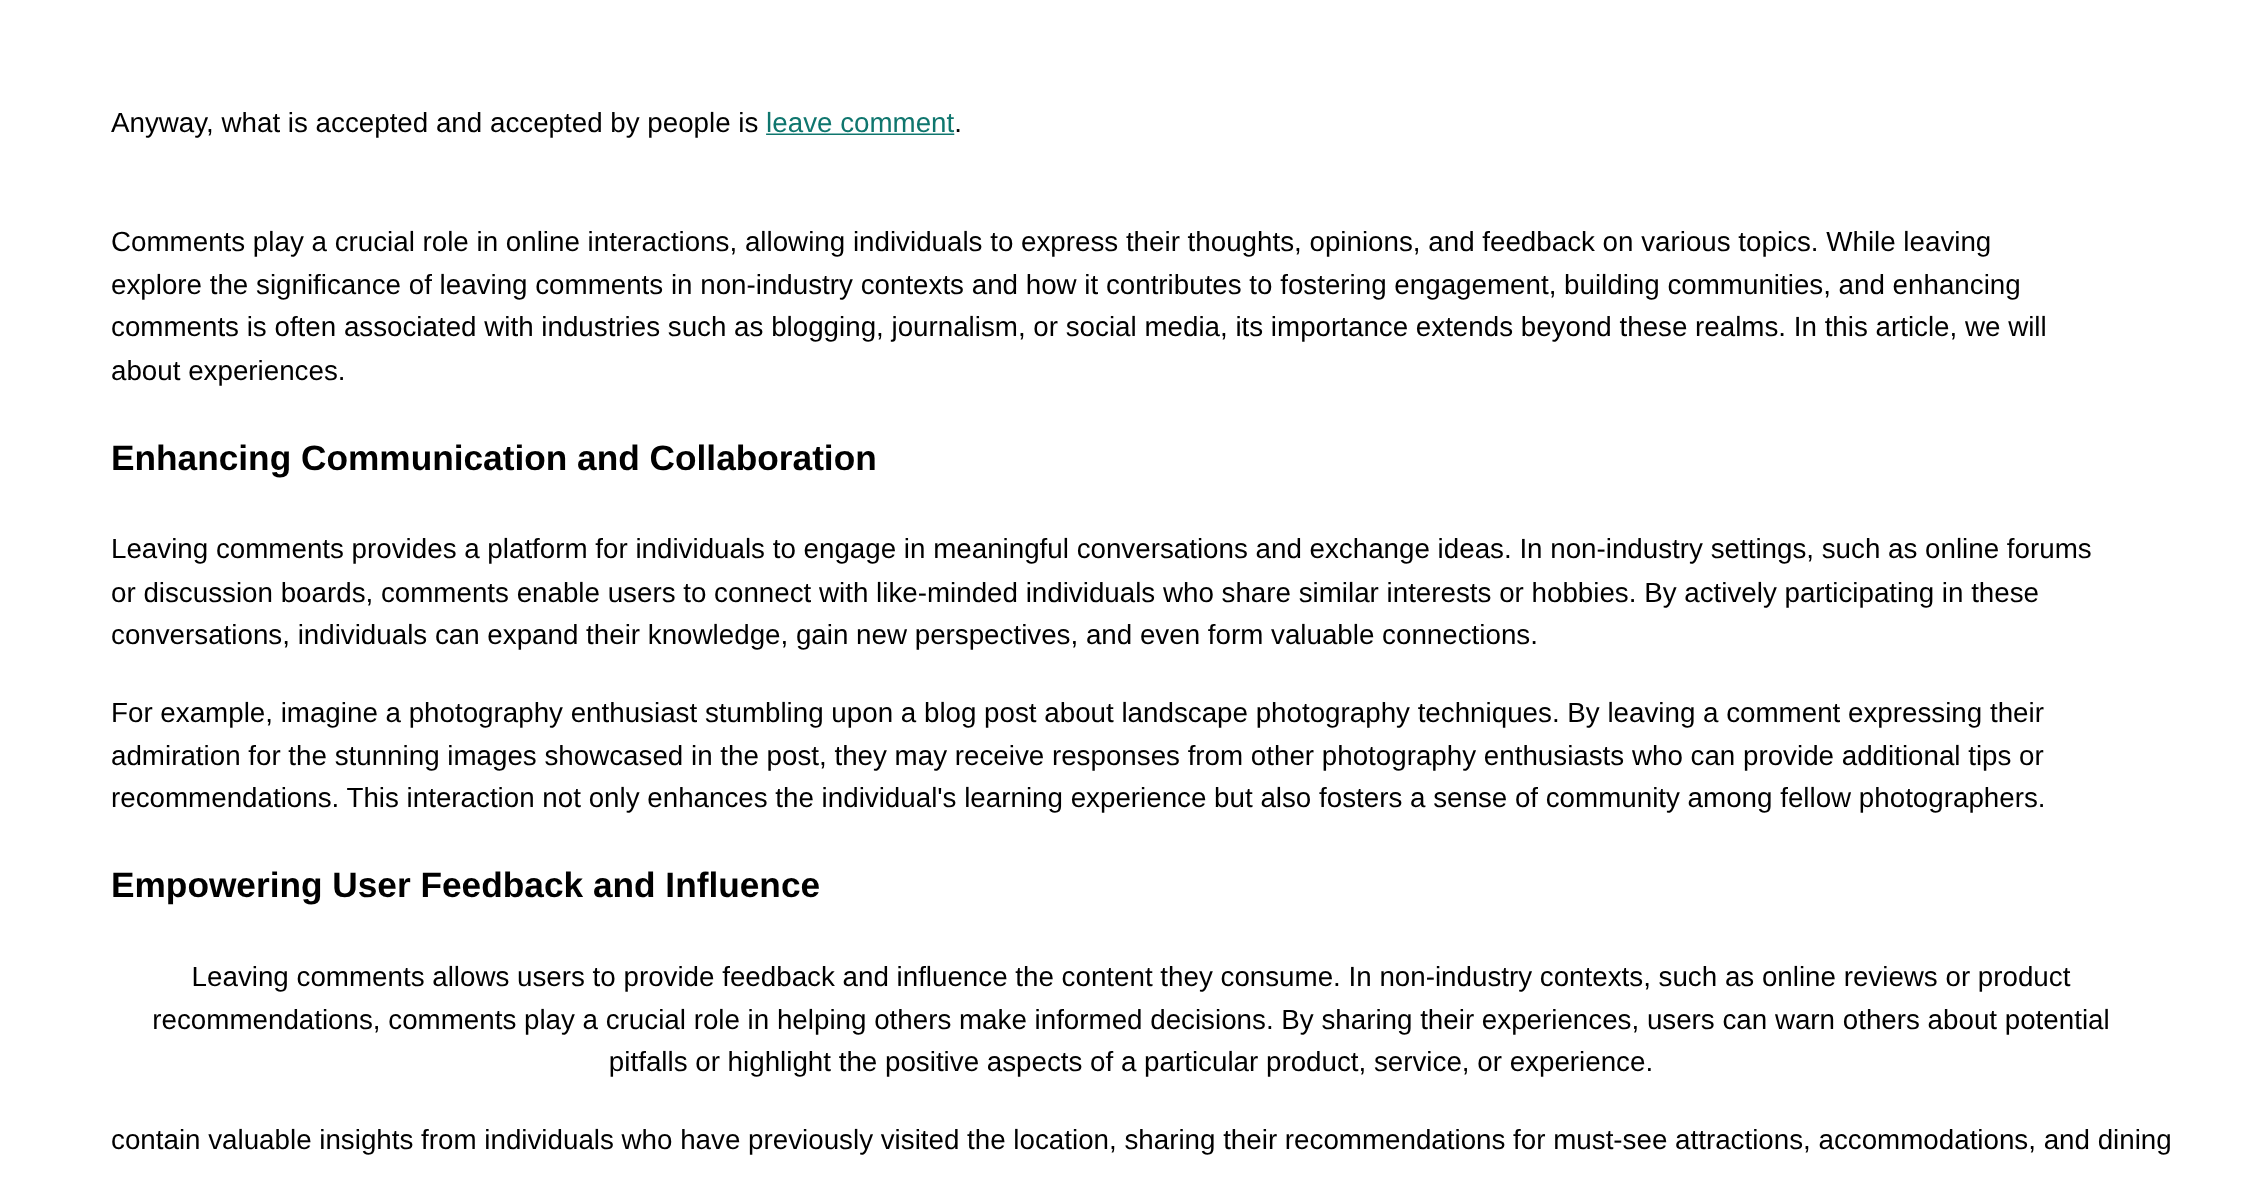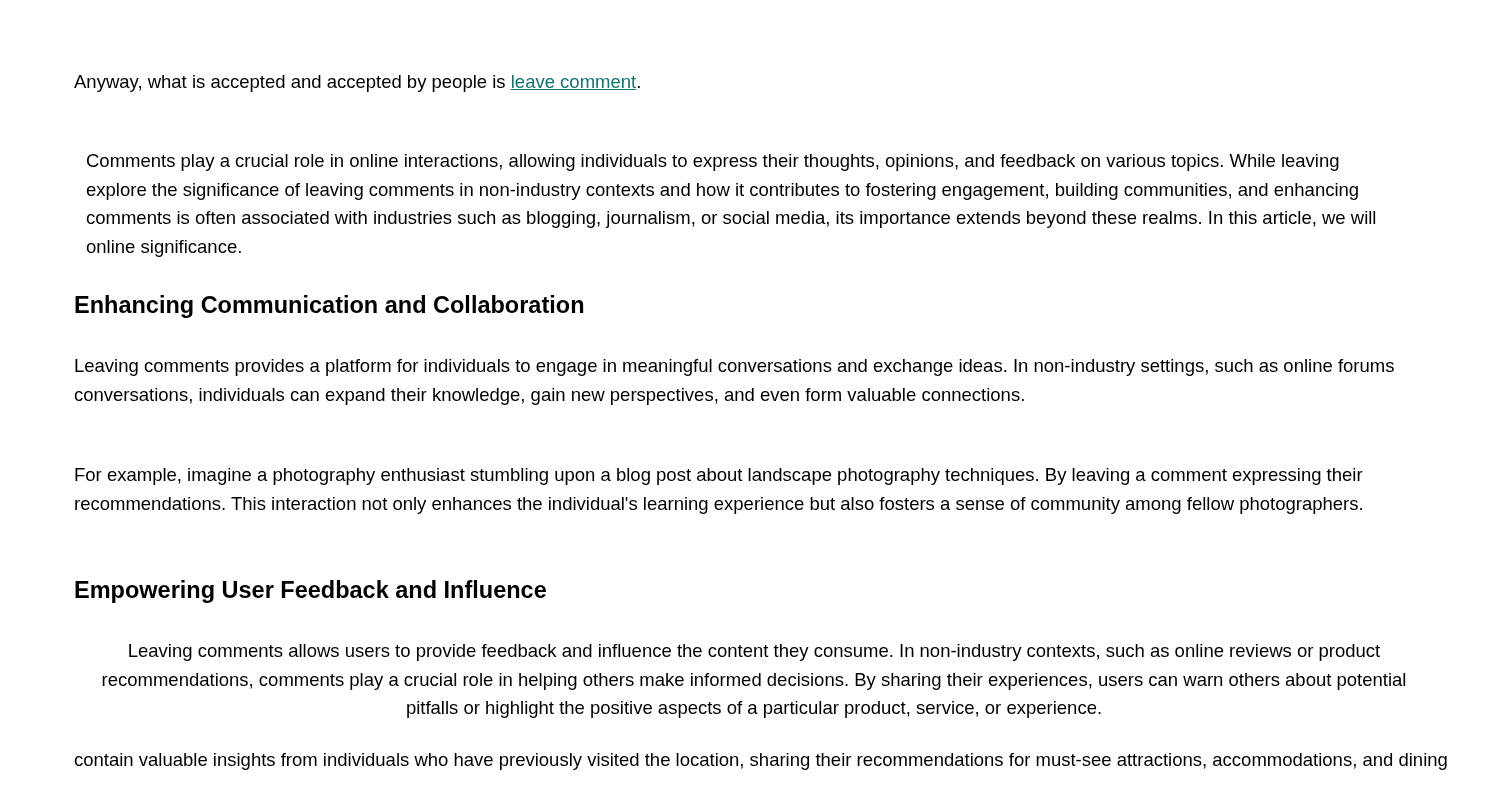--- a/index.html
+++ b/index.html
@@ -53,36 +53,38 @@
     }
     .line { display: block; white-space: nowrap; }
   </style>
 </head>
 <body>
 
 <div class="article">
 
   <p class="intro"><span>Anyway, what is accepted and accepted by people is </span><a href="#">leave comment</a><span>.</span></p>
 
-  <p class="p" style="top:147px;margin-left:12px;">
+  <p class="p" style="top:147px;">
     <span class="line">Comments play a crucial role in online interactions, allowing individuals to express their thoughts, opinions, and feedback on various topics. While leaving</span>
     <span class="line">explore the significance of leaving comments in non-industry contexts and how it contributes to fostering engagement, building communities, and enhancing</span>
     <span class="line">comments is often associated with industries such as blogging, journalism, or social media, its importance extends beyond these realms. In this article, we will</span>
-    <span class="line">online significance.</span>
+    <span class="line">about experiences.</span>
   </p>
 
   <h2 class="h2" style="top:290px;">Enhancing Communication and Collaboration</h2>
 
   <p class="p" style="top:352px;">
     <span class="line">Leaving comments provides a platform for individuals to engage in meaningful conversations and exchange ideas. In non-industry settings, such as online forums</span>
+    <span class="line">or discussion boards, comments enable users to connect with like-minded individuals who share similar interests or hobbies. By actively participating in these</span>
     <span class="line">conversations, individuals can expand their knowledge, gain new perspectives, and even form valuable connections.</span>
   </p>
 
   <p class="p" style="top:461px;">
     <span class="line">For example, imagine a photography enthusiast stumbling upon a blog post about landscape photography techniques. By leaving a comment expressing their</span>
+    <span class="line">admiration for the stunning images showcased in the post, they may receive responses from other photography enthusiasts who can provide additional tips or</span>
     <span class="line">recommendations. This interaction not only enhances the individual's learning experience but also fosters a sense of community among fellow photographers.</span>
   </p>
 
   <h2 class="h2" style="top:575px;">Empowering User Feedback and Influence</h2>
 
   <p class="p" style="top:637px;text-align:center;">
     <span class="line">Leaving comments allows users to provide feedback and influence the content they consume. In non-industry contexts, such as online reviews or product</span>
     <span class="line">recommendations, comments play a crucial role in helping others make informed decisions. By sharing their experiences, users can warn others about potential</span>
     <span class="line">pitfalls or highlight the positive aspects of a particular product, service, or experience.</span>
   </p>

